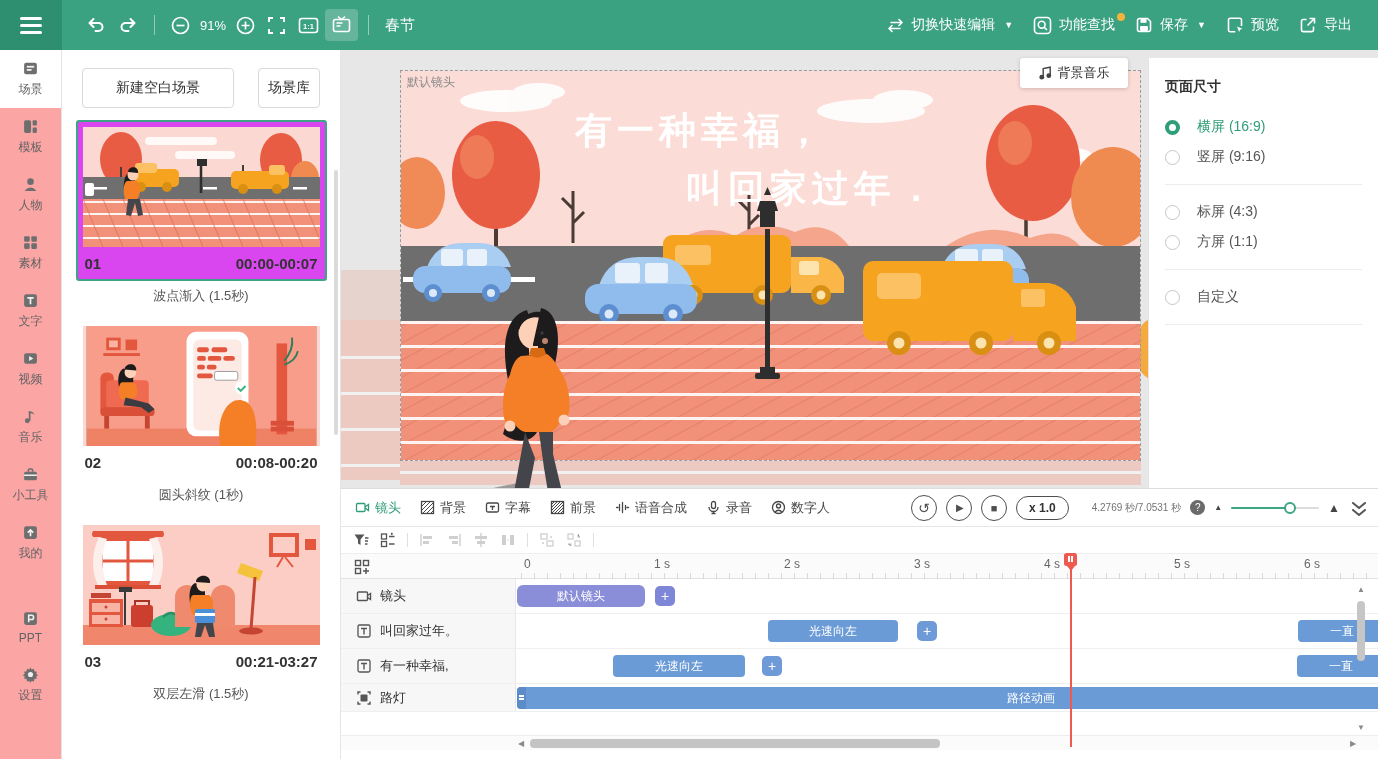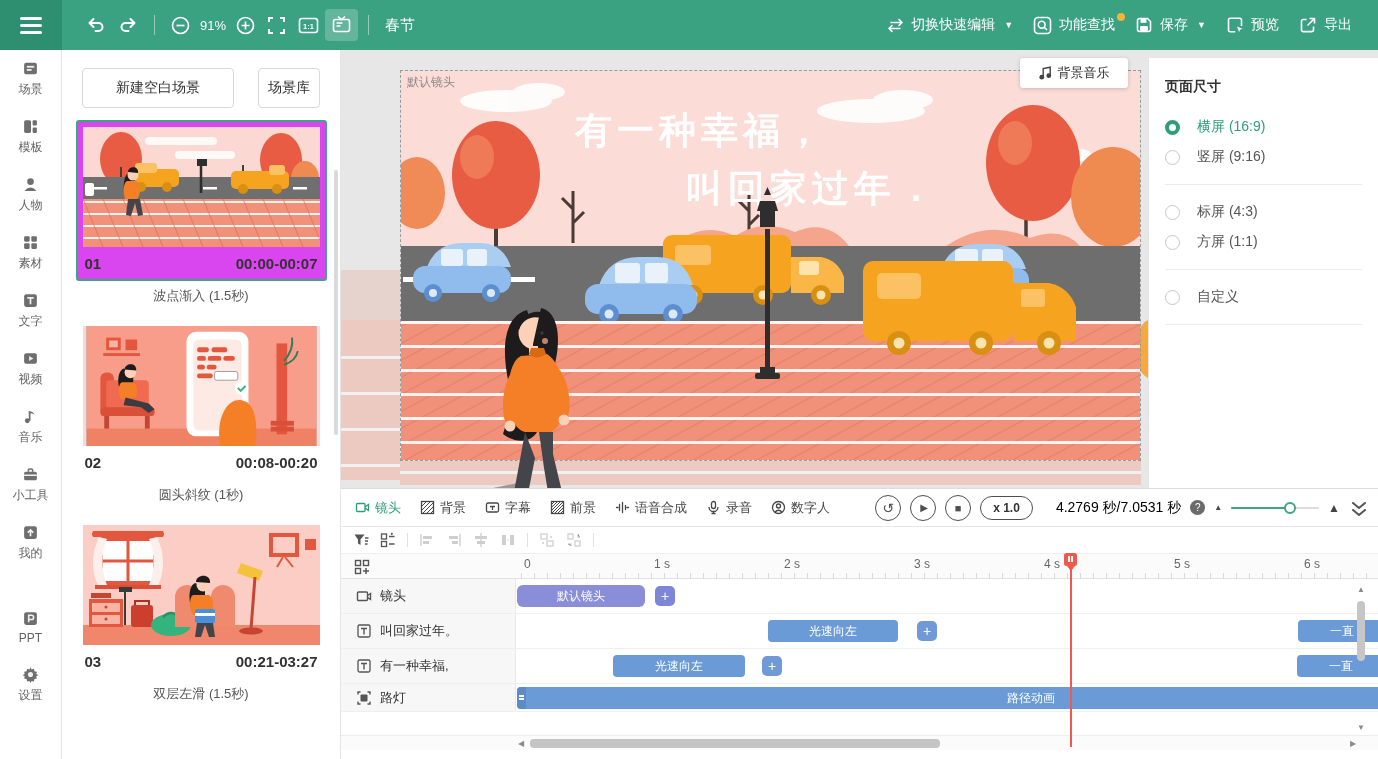--- a/index.html
+++ b/index.html
@@ -16,21 +16,21 @@
   .htitle { font-size:15px; margin-left:6px; }
   .hright { margin-left:auto; display:flex; align-items:center; gap:4px; padding-right:18px; font-size:14px; }
   .hright .hbtn { gap:7px; padding:0 8px; position:relative; }
   .caret { font-size:9px; margin-left:2px; }
   .dot-badge { position:absolute; top:4px; right:-2px; width:8px; height:8px; border-radius:50%; background:#f5b33c; }
   .zoomtxt { font-size:13px; margin:0 4px; }
   .tvactive { background:rgba(255,255,255,.22); }
   .hico { display:block; }
 
   
-  .sidebar { position:absolute; left:0; top:50px; width:62px; height:709px; background:#ffffff; border-right:1px solid #e3e3e3; }
+  .sidebar { position:absolute; left:0; top:50px; width:62px; height:709px; background:#fca5a5; border-right:1px solid #e3e3e3; }
   .sb-item { height:58px; display:flex; flex-direction:column; align-items:center; justify-content:center; gap:4px; cursor:pointer; color:#636363; font-size:12px; }
   .sb-item.active { background:#ffffff; }
   .sb-item .sico { width:17px; height:17px; }
   .sb-item .sico svg { width:17px; height:17px; fill:#6e6e6e; display:block; }
   .sb-item.push { margin-top:26px; }
 
   
   .scene-panel { position:absolute; left:62px; top:50px; width:279px; height:709px; background:#fff; border-right:1px solid #e5e5e5; overflow:hidden; }
   .sp-buttons { display:flex; gap:24px; margin:18px 20px 12px 20px; }
   .sp-btn { height:40px; background:#fff; border:1px solid #d9d9d9; border-radius:4px; display:flex; align-items:center; justify-content:center; font-size:14px; color:#333; cursor:pointer; }
@@ -67,21 +67,21 @@
   .timeline { position:absolute; left:341px; top:488px; width:1037px; height:271px; background:#fff; border-top:1px solid #ddd; }
   .tl-tabbar { position:absolute; left:0; top:0; width:1037px; height:38px; border-bottom:1px solid #e6e6e6; display:flex; align-items:center; }
   .tl-tabs { display:flex; align-items:center; gap:19px; margin-left:14px; }
   .tl-tab { display:flex; align-items:center; gap:5px; font-size:13px; color:#474747; cursor:pointer; }
   .tl-tab.active { color:#2f9e77; }
   .tl-tab .tico { width:15px; height:15px; }
   .tl-tab .tico svg { width:15px; height:15px; display:block; }
   .transport { margin-left:auto; display:flex; align-items:center; gap:9px; padding-right:38px; }
   .ctrl { width:26px; height:26px; border:1.5px solid #4f4f4f; border-radius:50%; display:flex; align-items:center; justify-content:center; color:#4f4f4f; cursor:pointer; background:#fff; }
   .speed-pill { height:24px; border:1.5px solid #4f4f4f; border-radius:13px; padding:0 12px; display:flex; align-items:center; font-size:12px; font-weight:bold; color:#333; cursor:pointer; }
-  .time-disp { font-size:14px; color:#000000; margin-left:14px; }
+  .time-disp { font-size:10px; color:#737373; margin-left:14px; }
   .help-c { width:15px; height:15px; border-radius:50%; background:#6b6b6b; color:#fff; font-size:10px; display:flex; align-items:center; justify-content:center; cursor:pointer; }
   .mtn { color:#444; cursor:pointer; line-height:1; }
   .slider { width:88px; height:14px; position:relative; cursor:pointer; }
   .slider .tr { position:absolute; left:0; top:6px; width:100%; height:2.5px; background:#dcdcdc; border-radius:2px; }
   .slider .fill { position:absolute; left:0; top:6px; width:65%; height:2.5px; background:#3da583; border-radius:2px; }
   .slider .thumb { position:absolute; left:60%; top:1px; width:12px; height:12px; border-radius:50%; background:#fff; border:2px solid #3da583; }
   .collapse-btn { position:absolute; right:8px; top:9px; width:22px; height:22px; color:#555; cursor:pointer; }
 
   .tl-toolbar { position:absolute; left:0; top:38px; width:1037px; height:26px; display:flex; align-items:center; gap:11px; padding-left:12px; }
   .tb-ico { width:16px; height:16px; cursor:pointer; }

